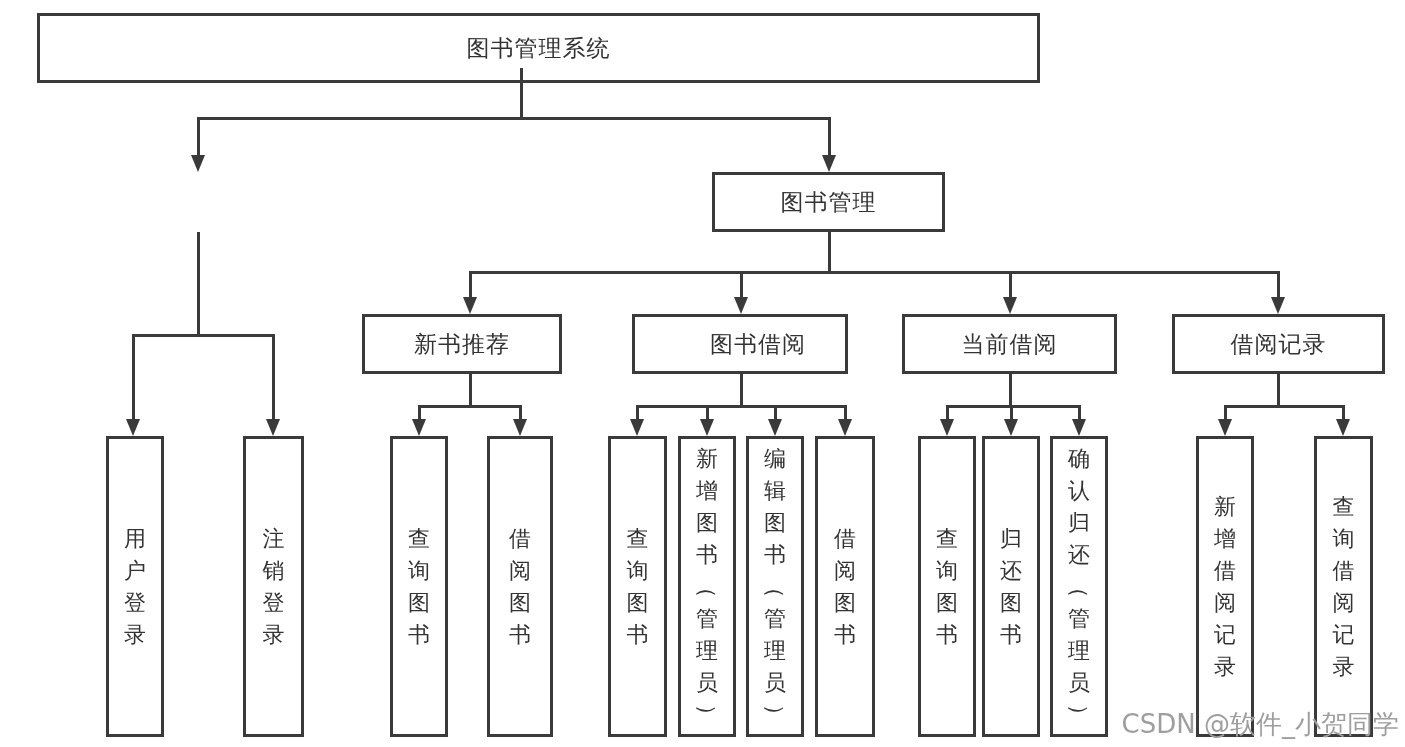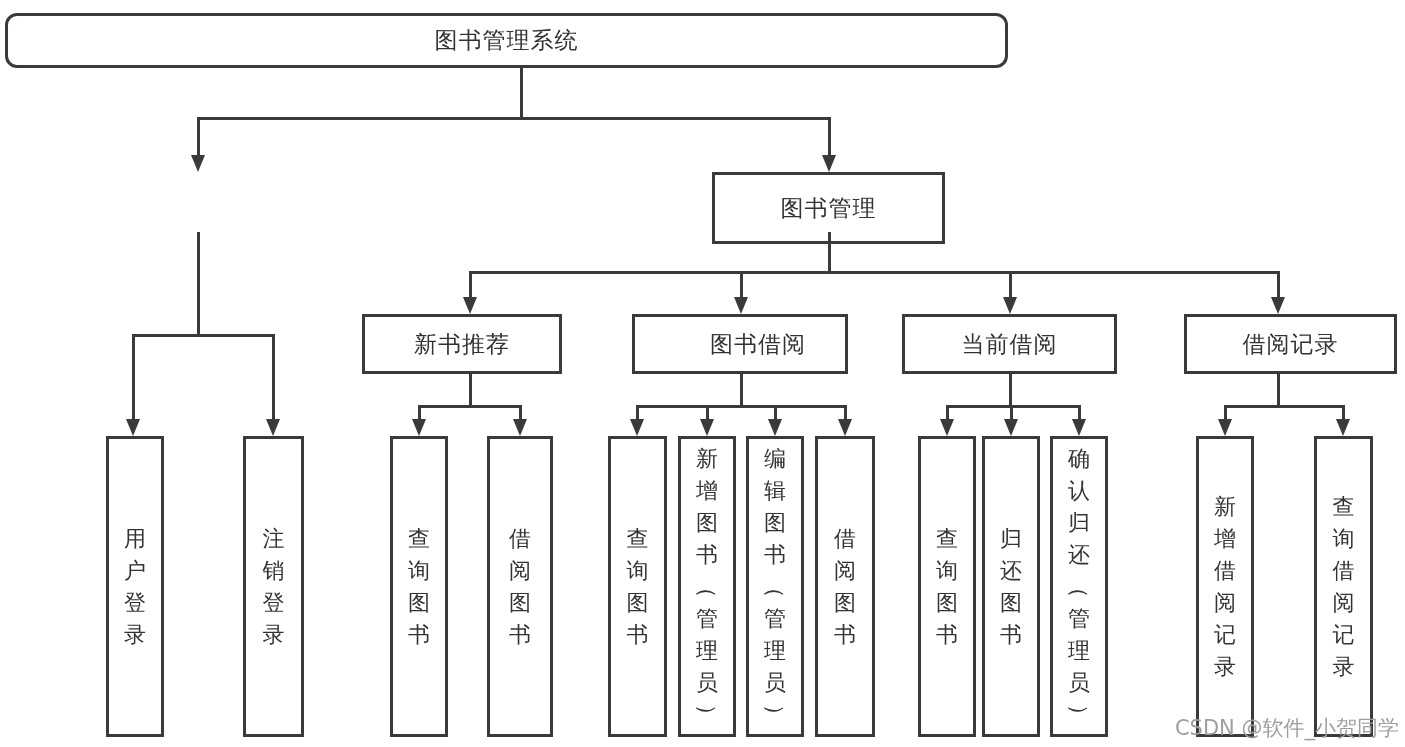--- a/index.html
+++ b/index.html
@@ -25,46 +25,46 @@
   }
   .v-label span{display:block;height:32px;line-height:32px;text-align:center;}
   .v-label span.rot{transform:rotate(90deg);}
   .vl{position:absolute;width:3px;background:var(--line);}
   .hl{position:absolute;height:3px;background:var(--line);}
   .ah{position:absolute;width:0;height:0;
       border-left:7px solid transparent;border-right:7px solid transparent;
       border-top:17px solid var(--line);}
   .watermark{
     position:absolute;right:6px;bottom:5px;z-index:10;
-    font-size:21px;color:var(--wm);white-space:nowrap;
+    font-size:26px;color:var(--wm);white-space:nowrap;
   }
 </style>
 </head>
 <body>
 
 <div class="diagram">
 
-  <div class="node" style="left:5px;top:13px;width:1003px;height:55px;border-radius:12px;">
+  <div class="node" style="left:37px;top:13px;width:1003px;height:70px;">
     <span class="h-label">图书管理系统</span>
   </div>
 
-  <div class="node" style="left:712px;top:172px;width:233px;height:72px;justify-content:center;">
+  <div class="node" style="left:712px;top:172px;width:233px;height:60px;justify-content:center;">
     <span class="h-label">图书管理</span>
   </div>
 
   <div class="node" style="left:362px;top:314px;width:200px;height:60px;">
     <span class="h-label">新书推荐</span>
   </div>
   <div class="node" style="left:632px;top:314px;width:216px;height:60px;padding-left:36px;">
     <span class="h-label">图书借阅</span>
   </div>
   <div class="node" style="left:902px;top:314px;width:215px;height:60px;">
     <span class="h-label">当前借阅</span>
   </div>
-  <div class="node" style="left:1172px;top:314px;width:213px;height:60px;margin-left:12px;">
+  <div class="node" style="left:1172px;top:314px;width:213px;height:60px;">
     <span class="h-label">借阅记录</span>
   </div>
 
   <div class="node leaf" style="left:106px;width:58px;">
     <div class="v-label">
         <span>用</span>
         <span>户</span>
         <span>登</span>
         <span>录</span>
       </div>

